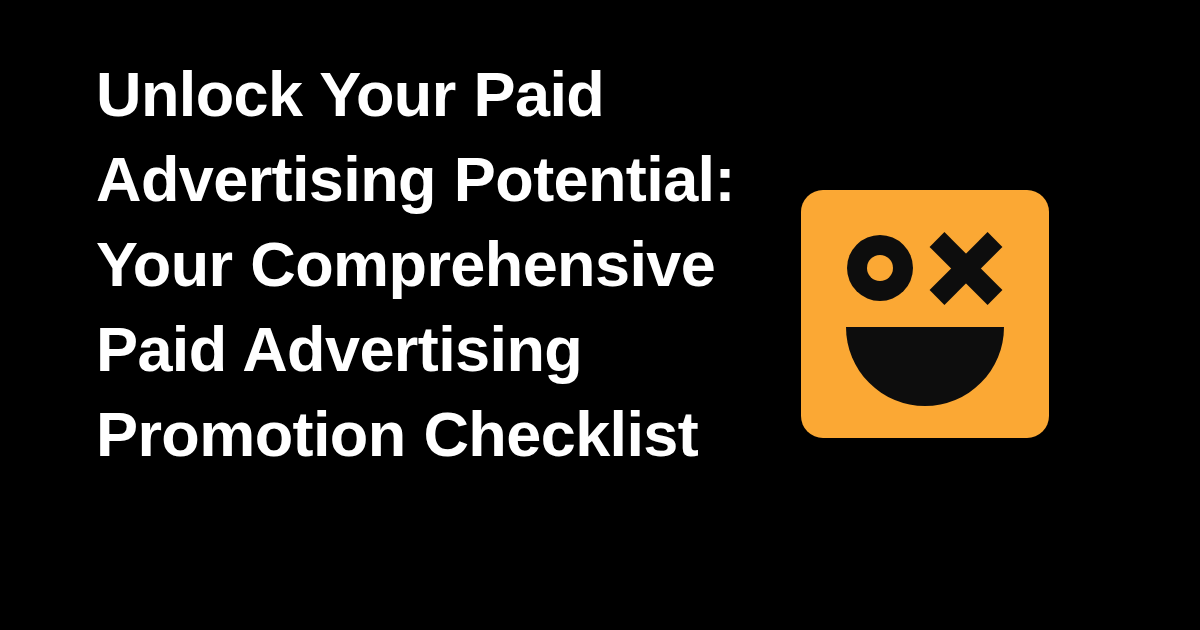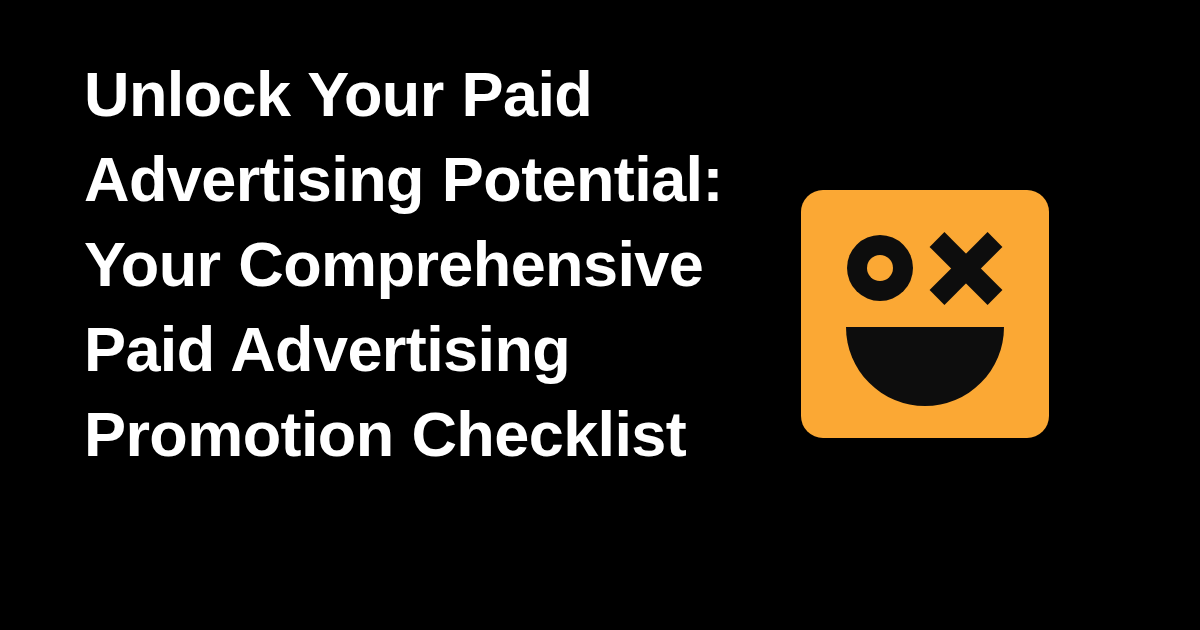--- a/index.html
+++ b/index.html
@@ -15,21 +15,21 @@
     width: 1200px;
     height: 630px;
     background: #000000;
     overflow: hidden;
     font-family: "Liberation Sans", sans-serif;
   }
 
   
   .title-wrap {
     position: absolute;
-    left: 84px;
+    left: 96px;
     top: 52px;
     width: 672px;
   }
 
   .title {
     margin: 0;
     color: #ffffff;
     font-family: "Liberation Sans", sans-serif;
     font-weight: 700;
     font-size: 63px;

